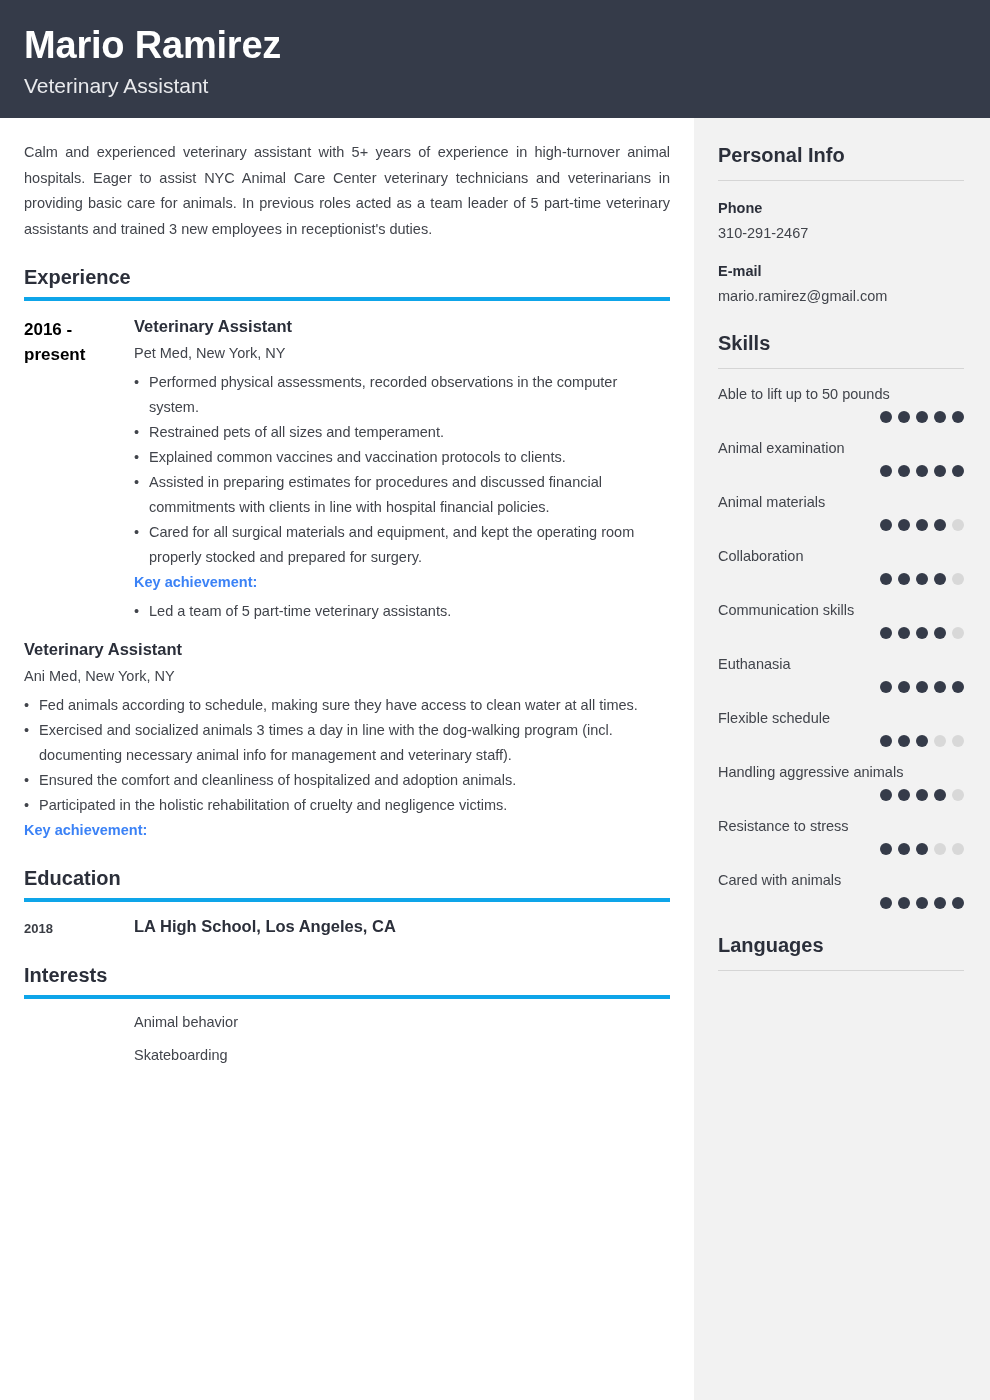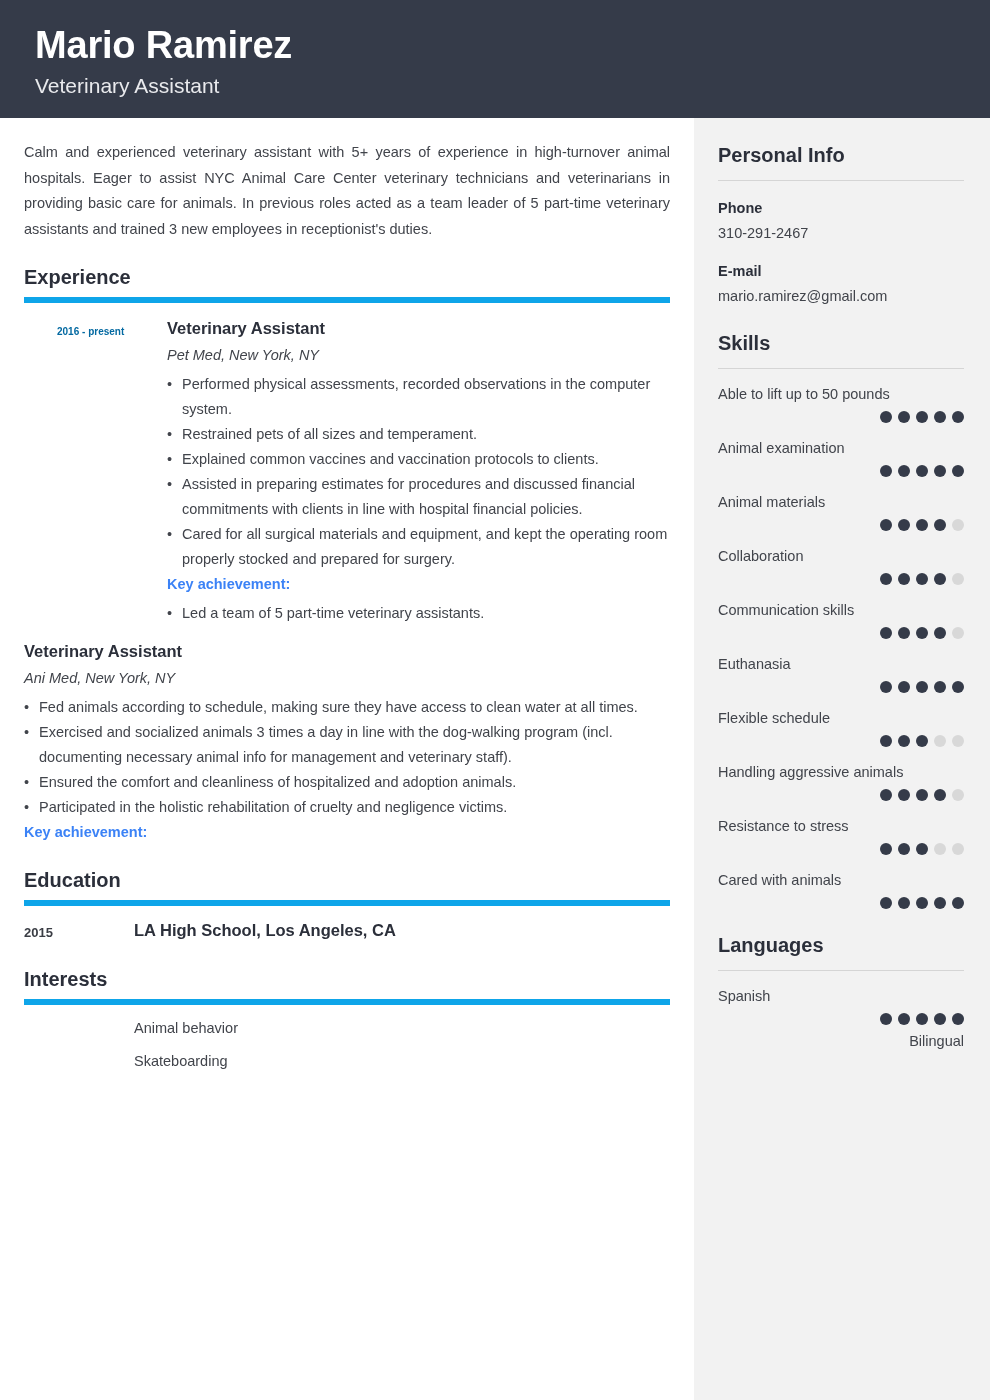--- a/index.html
+++ b/index.html
@@ -17,21 +17,21 @@
     width: 990px;
     height: 1400px;
     overflow: hidden;
     background: #ffffff;
   }
 
   
   .header {
     background: #353b49;
     height: 118px;
-    padding: 22px 24px 0 35px;
+    padding: 22px 24px 0 24px;
   }
   .header-name {
     color: #ffffff;
     font-size: 38px;
     font-weight: bold;
     line-height: 46px;
     letter-spacing: -0.2px;
   }
   .header-title {
     color: #e9eaed;
@@ -67,48 +67,46 @@
   }
 
   
   .section { margin-top: 22px; }
   .section-heading {
     font-size: 20px;
     font-weight: bold;
     color: #2b2f3a;
     line-height: 26px;
     padding-bottom: 7px;
-    border-bottom: 6px solid #0ea5e9;
+    border-bottom: 4px solid #0ea5e9;
   }
 
   
   .entry {
     display: flex;
     margin-top: 14px;
   }
   .entry-date {
     width: 110px;
     flex: 0 0 110px;
-    font-size: 10px;
-    font-weight: bold;
-    color: #0369a1;
+    font-size: 17px;
+    font-weight: bold;
+    color: #000000;
     line-height: 25px;
     padding-top: 2px;
-    margin-left: 33px;
   }
   .entry-body { flex: 1 1 auto; }
   .entry-role {
     font-size: 16.5px;
     font-weight: bold;
     color: #2b2f3a;
     line-height: 23px;
   }
   .entry-org {
     font-size: 14.5px;
-    font-style: italic;
     color: #41444b;
     line-height: 25px;
     margin-top: 3px;
   }
   .bullets {
     list-style: none;
     margin-top: 4px;
   }
   .bullets li {
     position: relative;
@@ -270,21 +268,21 @@
                 <div class="key-achievement">Key achievement:</div>
               </div>
             </div>
           </div>
       </div>
 
       <div class="section">
         <div class="section-heading">Education</div>
         <div id="education-entries">
             <div class="edu-entry">
-              <div class="edu-date">2015</div>
+              <div class="edu-date">2018</div>
               <div class="edu-school">LA High School,  Los Angeles, CA</div>
             </div>
           </div>
       </div>
 
       <div class="section">
         <div class="section-heading">Interests</div>
         <div id="interests-entries">
             <div class="interest-row">
               <div class="interest-spacer"></div>
@@ -412,31 +410,18 @@
                 <span class="dot on"></span>
                 <span class="dot on"></span>
                 <span class="dot on"></span>
               </div>
             </div>
           </div>
       </div>
 
       <div class="side-section">
         <div class="side-heading">Languages</div>
-        <div id="languages-list">
-            <div class="rating-item">
-              <div class="rating-label">Spanish</div>
-              <div class="dots">
-                <span class="dot on"></span>
-                <span class="dot on"></span>
-                <span class="dot on"></span>
-                <span class="dot on"></span>
-                <span class="dot on"></span>
-              </div>
-              <div class="rating-note">Bilingual</div>
-            </div>
-          </div>
       </div>
 
     </div>
 
   </div>
 </div>
 
 </body></html>

